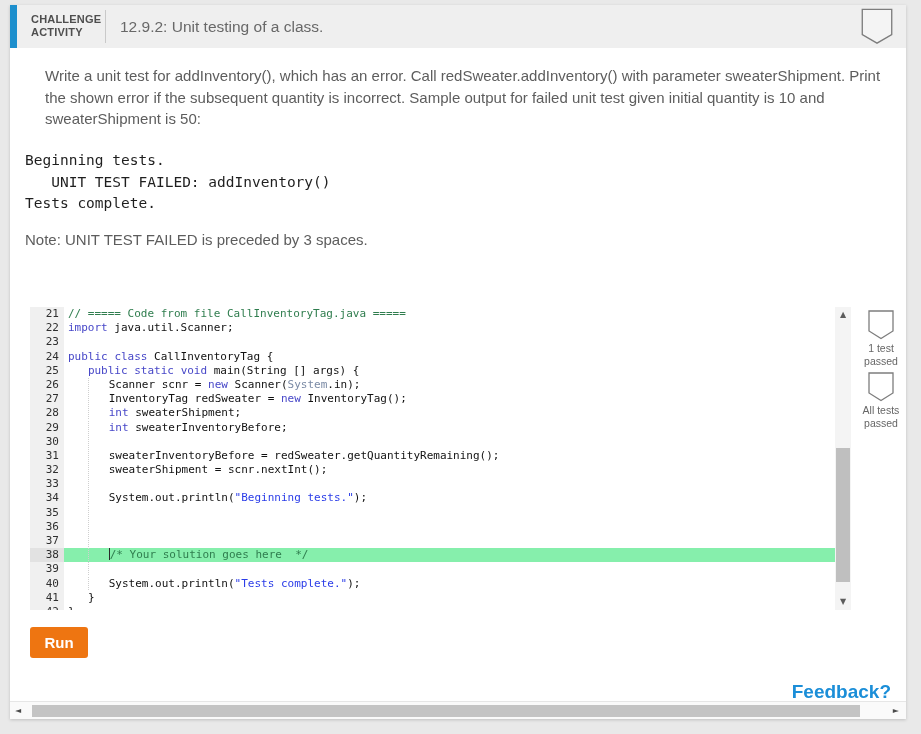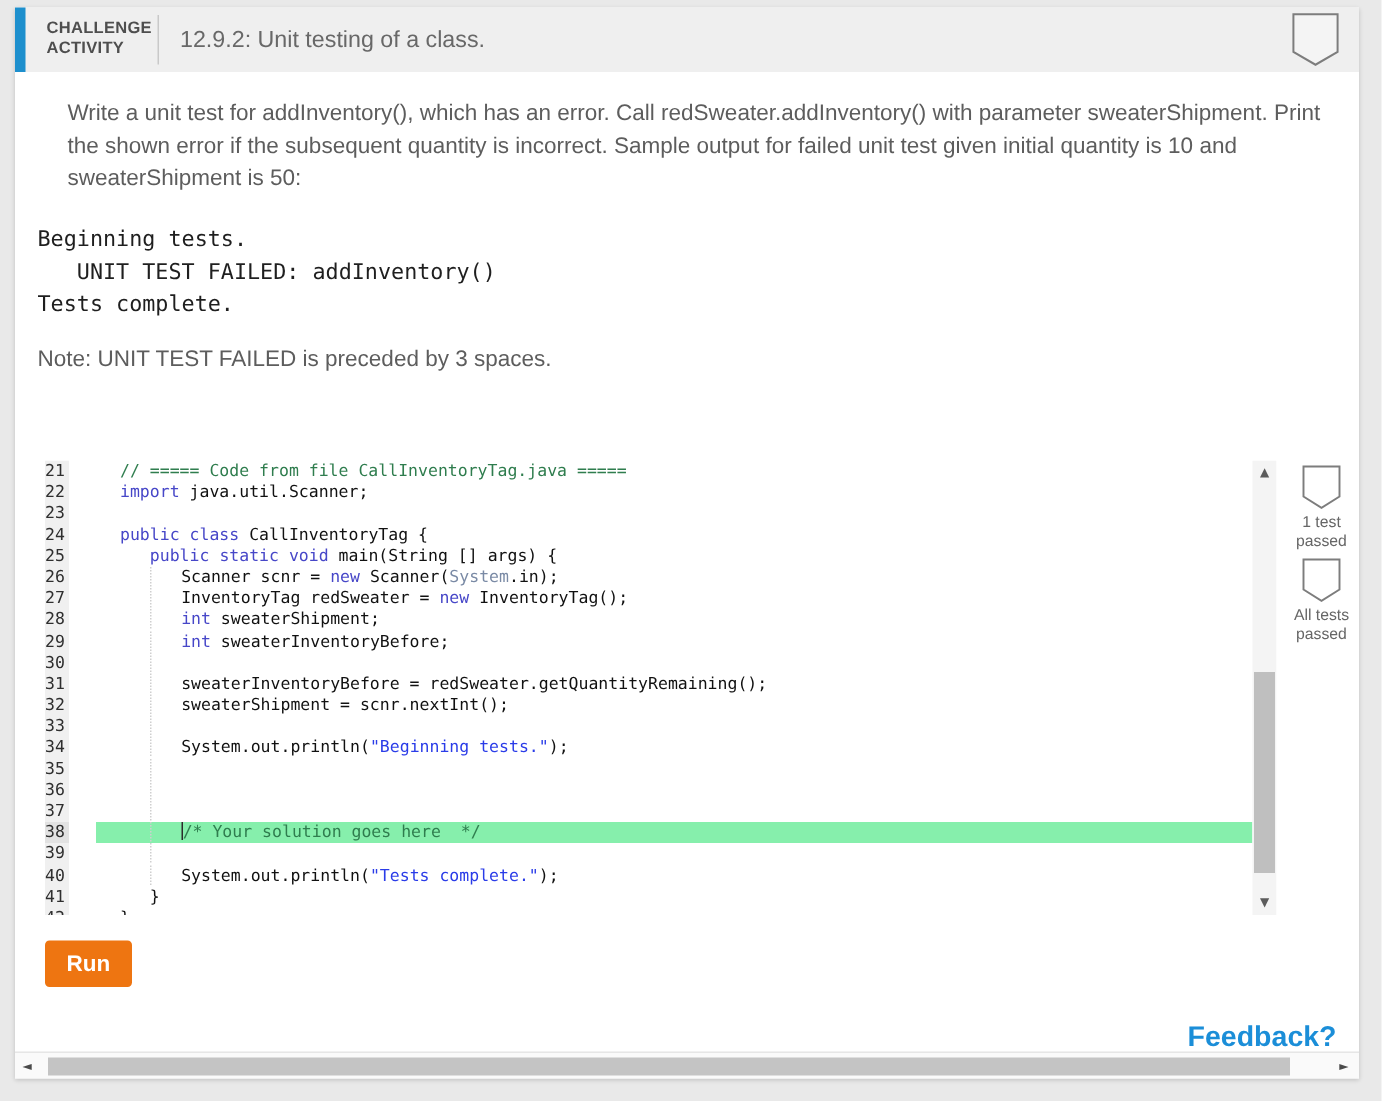--- a/index.html
+++ b/index.html
@@ -33,32 +33,32 @@
     font-family:"DejaVu Sans Mono", monospace; font-size:14.5px; line-height:21.5px;
     color:#1f1f1f; white-space:pre;
   }
   .note { position:absolute; left:15px; top:226px; font-size:15px; color:#5d5d5d; }
   
   .editor {
     position:absolute; left:20px; top:302px; width:821px; height:303px;
     font-family:"DejaVu Sans Mono", monospace; font-size:11px; overflow:hidden; background:#fff;
   }
   .gutter {
-    position:absolute; left:0; top:0; width:16px; height:100%;
+    position:absolute; left:0; top:0; width:34px; height:100%;
     background:#f0f0f0; overflow:hidden;
   }
   .gutter-cell {
     height:14.2px; line-height:14.2px; text-align:right; padding-right:5px;
     color:#2f2f2f; white-space:pre;
   }
   .gutter-cell.active { background:#e2e2e2; }
   .code-lines {
     position:absolute; left:34px; top:0; right:16px; bottom:0; overflow:hidden;
   }
-  .code-line { height:14.2px; line-height:14.2px; white-space:pre; padding-left:16px; color:#111; }
+  .code-line { height:14.2px; line-height:14.2px; white-space:pre; padding-left:4px; color:#111; }
   .code-line.active { background:#86efac; }
   .ind { white-space:pre; }
   .ind.guide { border-left:1px dotted #cfcfcf; }
   .caret { display:inline-block; width:0; height:12px; border-left:1px solid #2b2b2b; margin-bottom:-2px; }
   .tk-com { color:var(--com,#2f7d4e); }
   .tk-kw  { color:var(--kw,#4747c8); }
   .tk-str { color:var(--str,#2a3ce8); }
   .tk-sup { color:var(--sup,#7a8aa5); }
   .tk-plain { color:#111; }
   .vscroll { position:absolute; right:0; top:0; width:16px; height:100%; background:#f4f4f4; }

